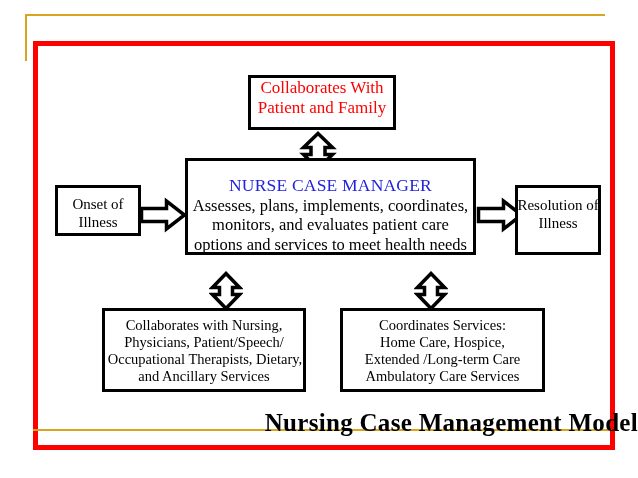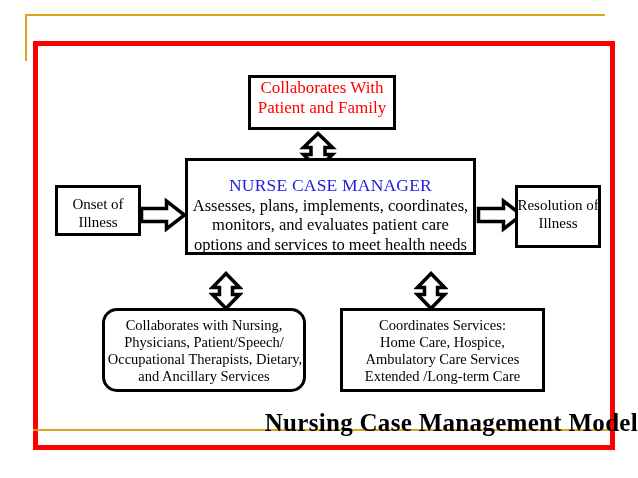--- a/index.html
+++ b/index.html
@@ -97,39 +97,38 @@
     width: 86px;
     height: 51px;
     font-size: 15px;
     padding-top: 8px;
   }
 
   #box-resolution-illness {
     left: 515px;
     top: 185px;
     width: 86px;
-    height: 63px;
+    height: 70px;
     font-size: 15px;
     padding-top: 9px;
   }
   #box-resolution-illness .ln { overflow: visible; }
   #box-resolution-illness .wide {
     position: relative;
     width: 104px;
     left: -12px;
   }
 
   #box-collaborates-team {
     left: 102px;
     top: 308px;
     width: 204px;
     height: 84px;
     font-size: 14.5px;
     padding-top: 6px;
-    border-radius: 15px;
   }
   #box-collaborates-team .wide {
     position: relative;
     width: 224px;
     left: -12px;
   }
 
   #box-coordinates-services {
     left: 340px;
     top: 308px;
@@ -234,21 +233,21 @@
   <div class="box" id="box-collaborates-team">
     <span class="ln">Collaborates with Nursing,</span>
     <span class="ln">Physicians, Patient/Speech/</span>
     <span class="ln wide">Occupational Therapists, Dietary,</span>
     <span class="ln">and Ancillary Services</span>
   </div>
 
   <div class="box" id="box-coordinates-services">
     <span class="ln">Coordinates Services:</span>
     <span class="ln">Home Care, Hospice,</span>
+    <span class="ln">Extended /Long-term Care</span>
     <span class="ln">Ambulatory Care Services</span>
-    <span class="ln">Extended /Long-term Care</span>
   </div>
 
   <div class="gold-line gold-title-rule"></div>
 
   <div id="model-title">Nursing Case Management Model</div>
 
 </div>
 
 </body></html>

